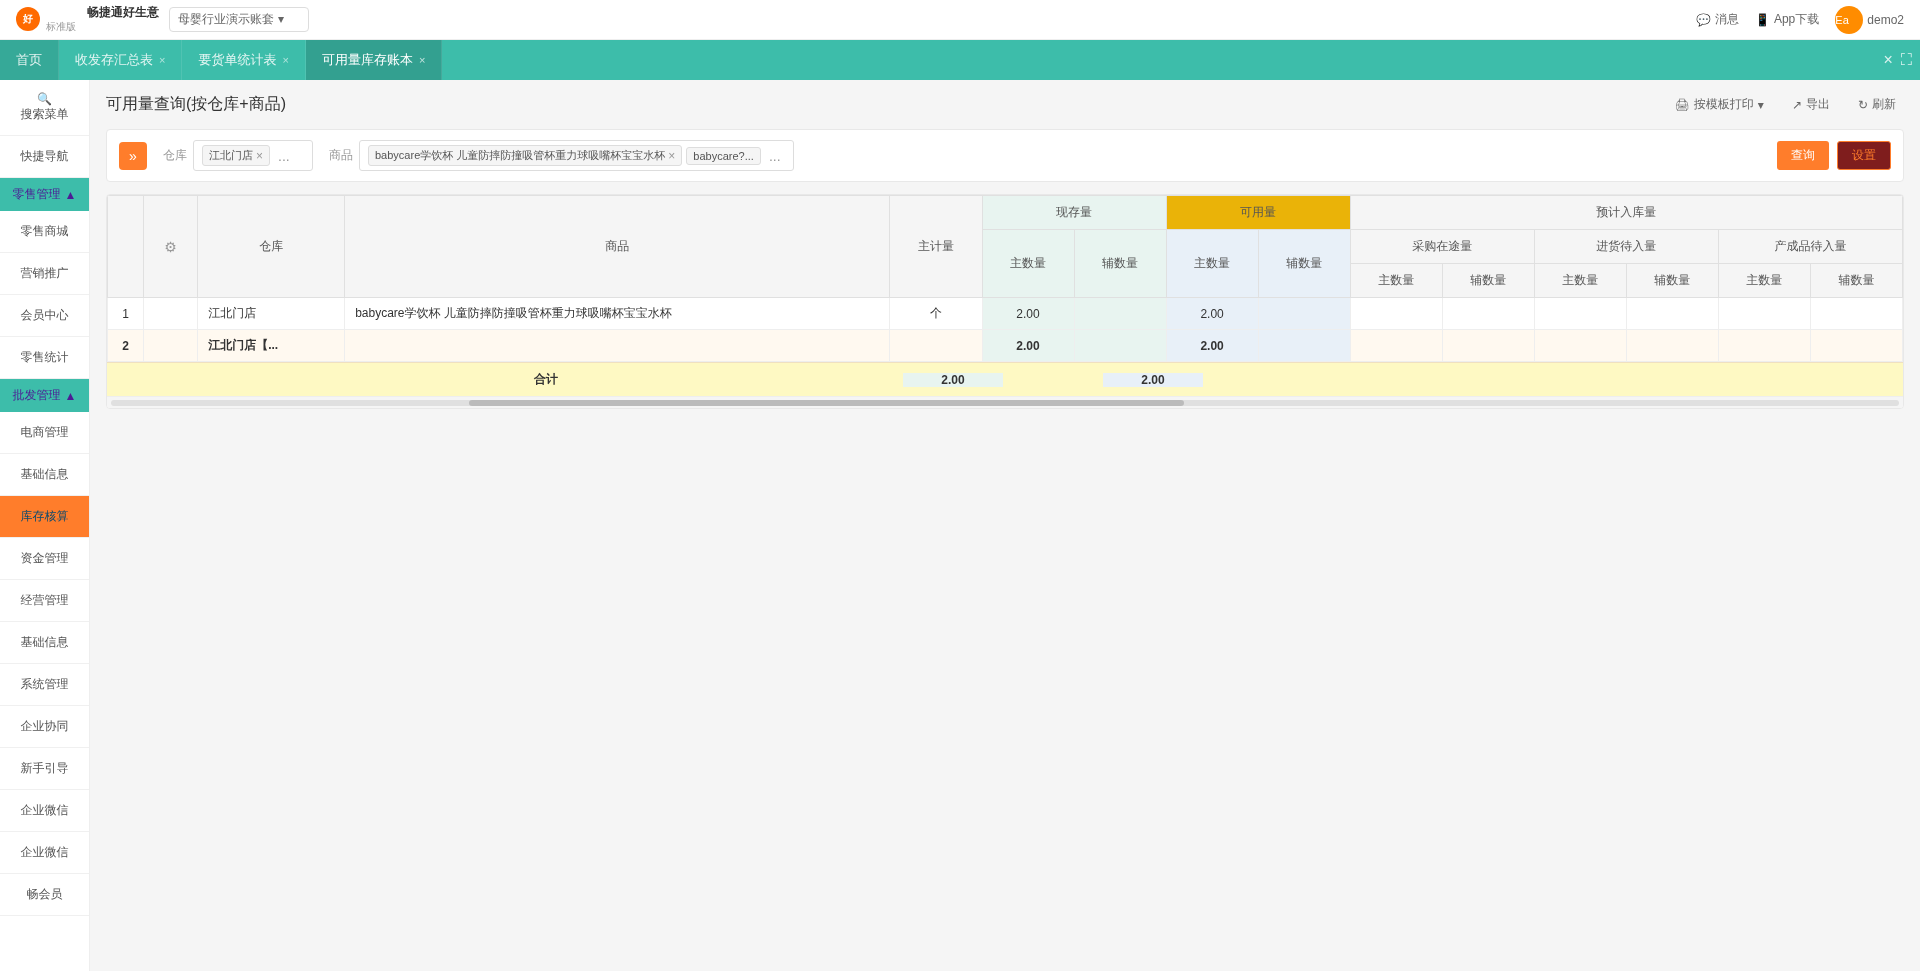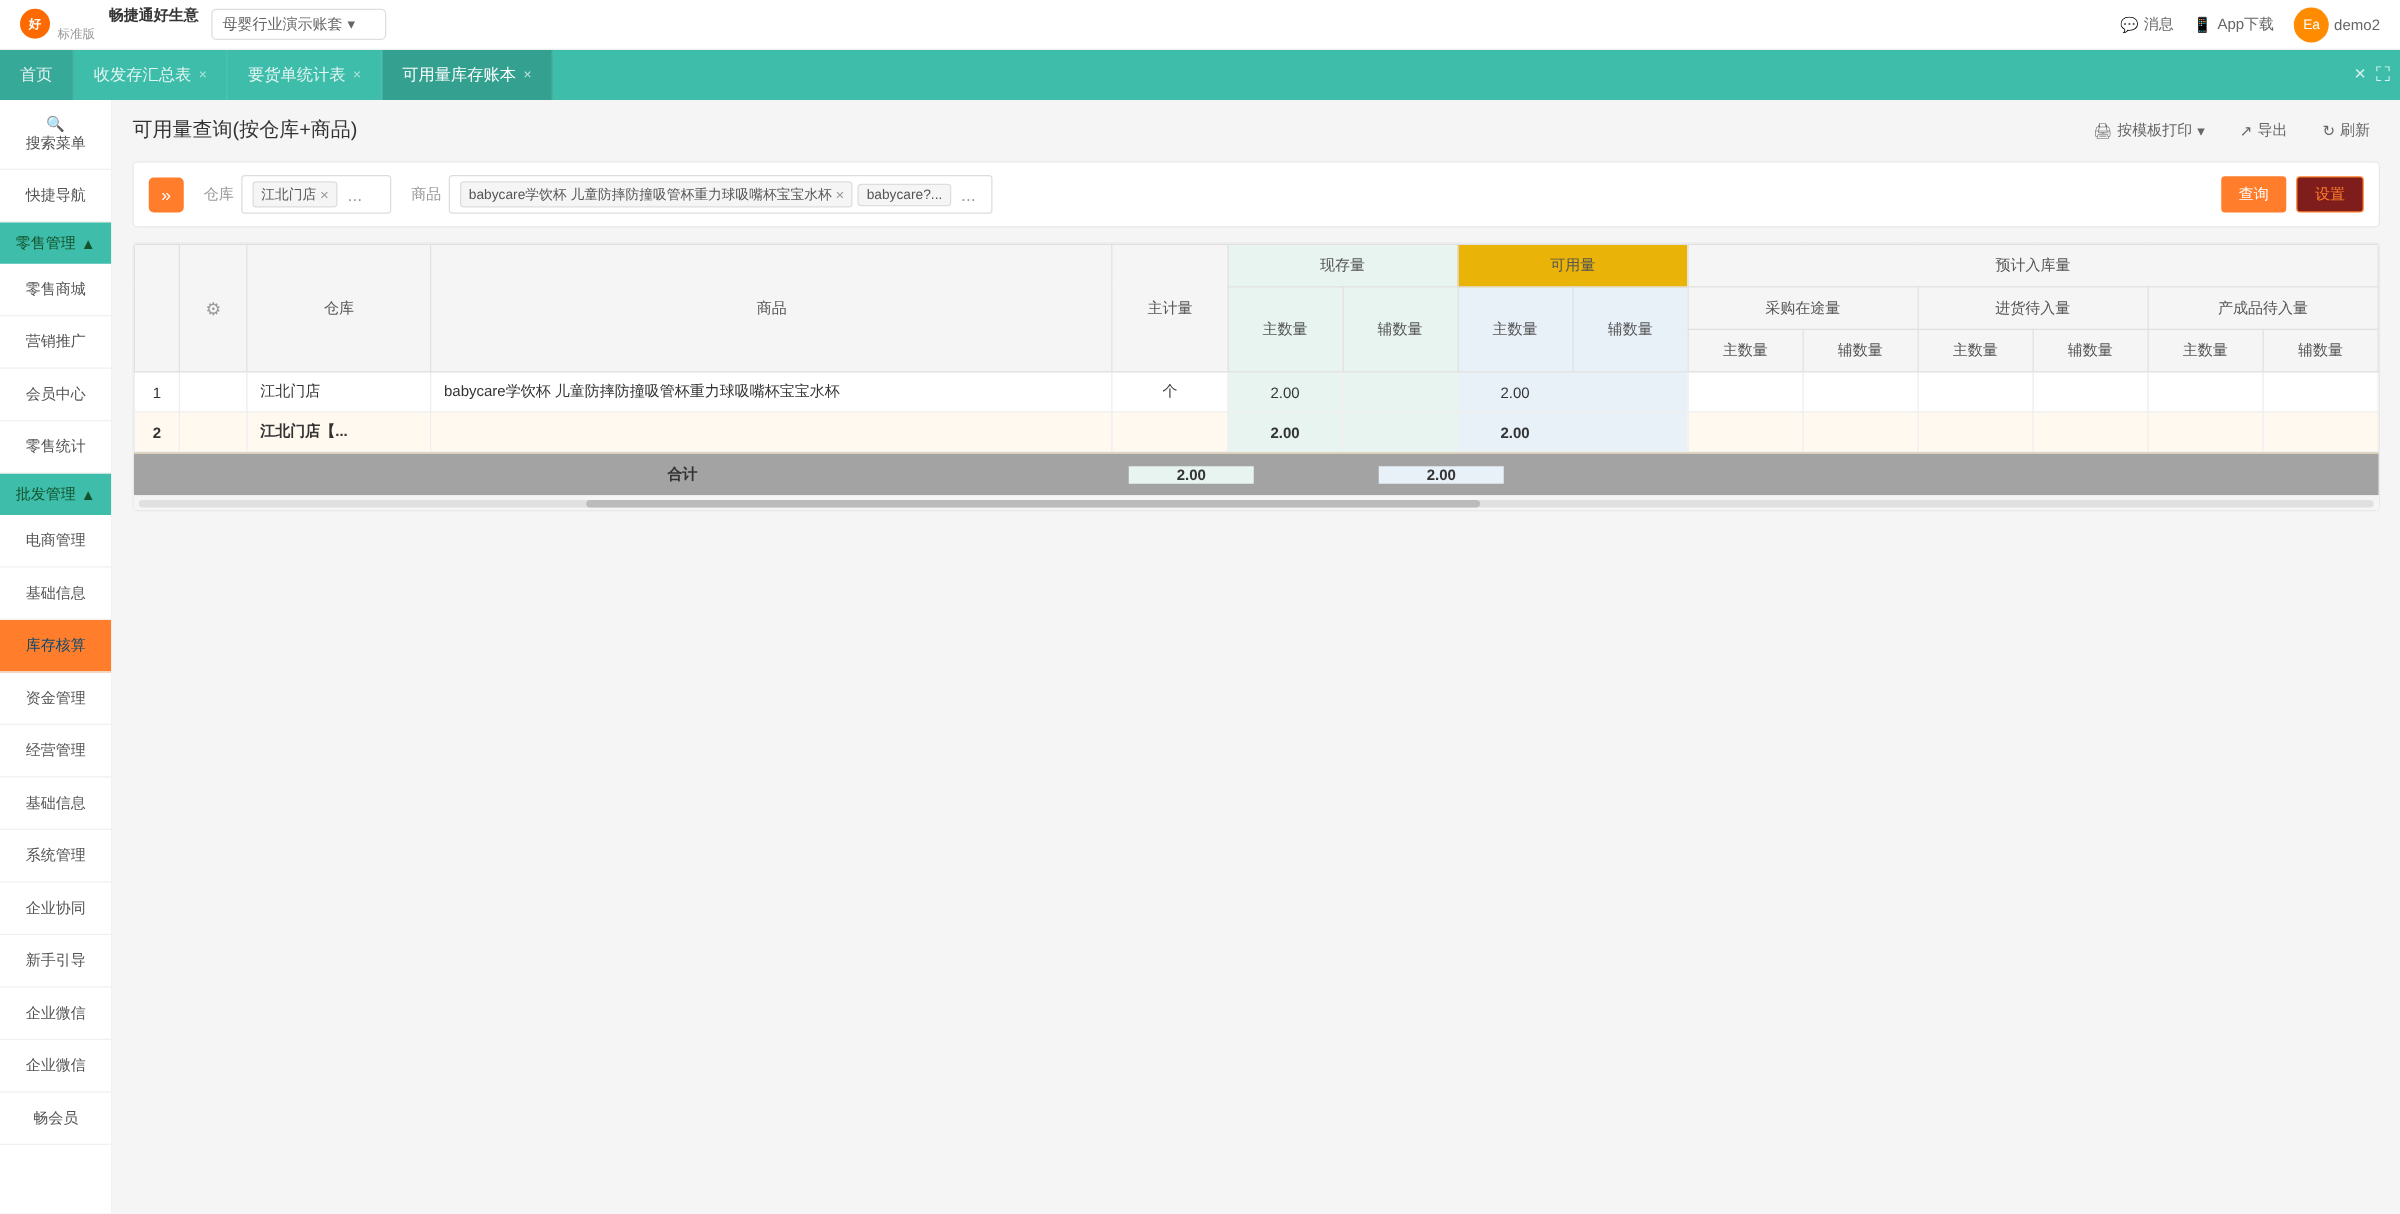--- a/index.html
+++ b/index.html
@@ -17,21 +17,21 @@
       flex-shrink: 0;
     }
     .top-bar-left { display: flex; align-items: center; gap: 10px; }
     .logo { display: flex; align-items: center; gap: 6px; }
     .logo-icon { width: 24px; height: 24px; background: #ff6a00; border-radius: 50%; display: flex; align-items: center; justify-content: center; color: white; font-size: 10px; font-weight: bold; }
     .logo-text { font-size: 12px; color: #333; font-weight: bold; line-height: 1.2; margin-left: 41px; }
     .logo-sub { font-size: 10px; color: #999; }
     .industry-selector { display: flex; align-items: center; gap: 4px; border: 1px solid #ddd; border-radius: 4px; padding: 3px 8px; font-size: 12px; color: #666; cursor: pointer; min-width: 140px; }
     .top-bar-right { display: flex; align-items: center; gap: 16px; }
     .top-bar-btn { display: flex; align-items: center; gap: 4px; font-size: 12px; color: #666; cursor: pointer; }
-    .avatar { width: 28px; height: 28px; border-radius: 50%; background: #ff8c00; display: flex; align-items: center; justify-content: center; color: white; font-size: 11px; overflow: hidden; }
+    .avatar { width: 28px; height: 28px; border-radius: 50%; background: #ff8c00; display: flex; align-items: center; justify-content: flex-start; color: white; font-size: 11px; overflow: hidden; }
 
     
     .nav-tabs {
       height: 40px;
       background: #3dbdaa;
       display: flex;
       align-items: stretch;
       flex-shrink: 0;
       position: relative;
     }
@@ -64,21 +64,21 @@
       width: 90px;
       background: #fff;
       border-right: 1px solid #eee;
       display: flex;
       flex-direction: column;
       flex-shrink: 0;
       overflow-y: auto;
     }
     .sidebar-section-header {
       font-size: 12px;
-      color: #14532d;
+      color: #4c1d95;
       background: #3dbdaa;
       padding: 8px 0;
       text-align: center;
       cursor: pointer;
       display: flex;
       align-items: center;
       justify-content: center;
       gap: 4px;
     }
     .sidebar-item {
@@ -489,21 +489,21 @@
             <td></td>
             <td></td>
             <td></td>
             <td></td>
             <td></td>
             <td></td>
           </tr>
         </tbody>
       </table>
 
-      <div style="background:#a3a3a3; border-top: 1px solid #f0e0c0; display:flex; align-items:center; padding:8px 0; font-size:12px; font-weight:bold;">
+      <div style="background:#fef9c3; border-top: 1px solid #f0e0c0; display:flex; align-items:center; padding:8px 0; font-size:12px; font-weight:bold;">
         <div style="width:36px; text-align:center;"></div>
         <div style="width:36px; text-align:center;"></div>
         <div style="width:80px; text-align:center;"></div>
         <div style="flex:1; min-width:200px; text-align:center;">合计</div>
         <div style="width:70px; text-align:center;"></div>
         <div style="width:100px; text-align:center; background:#e8f4f0;">2.00</div>
         <div style="width:100px; text-align:center; background:#e8f4f0;"></div>
         <div style="width:100px; text-align:center; background:#e8f0f8;">2.00</div>
         <div style="width:100px; text-align:center; background:#e8f0f8;"></div>
         <div style="width:100px; text-align:center;"></div>

